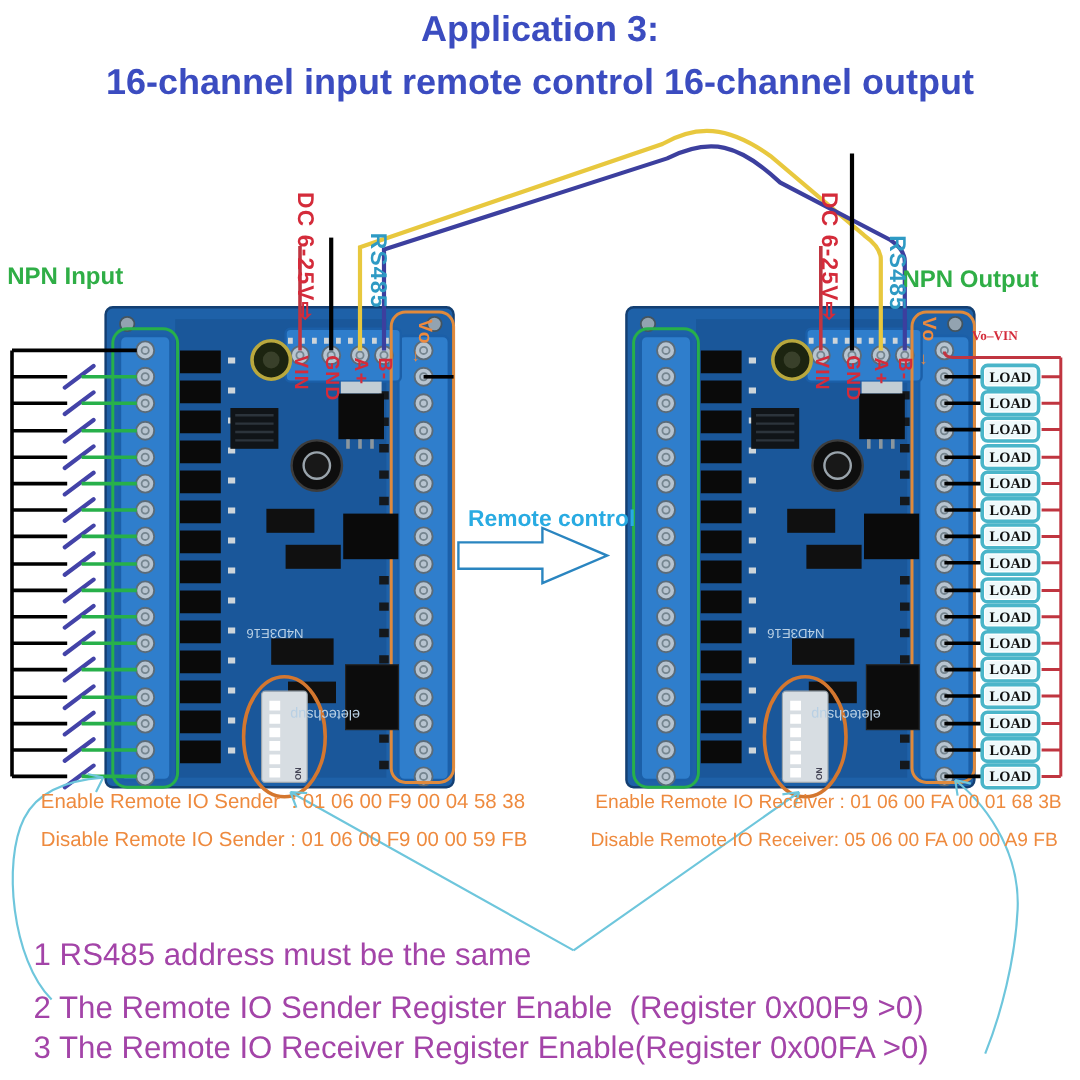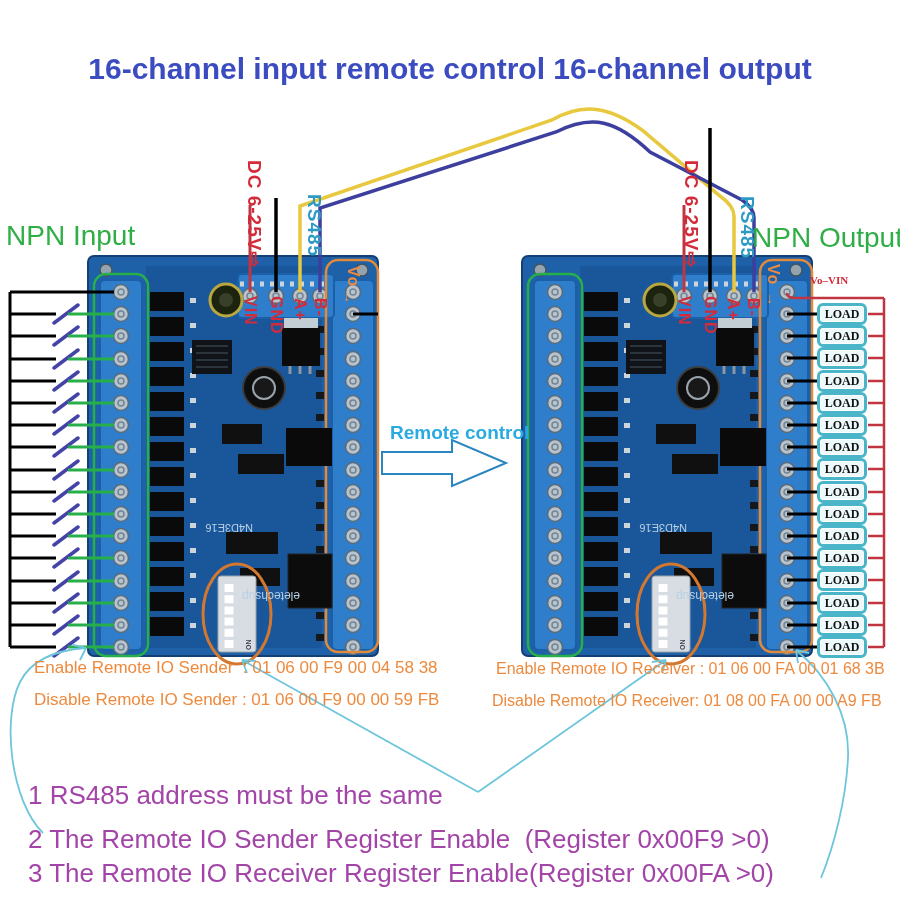--- a/index.html
+++ b/index.html
@@ -1,21 +1,21 @@
 <!DOCTYPE html>
 <html style="--title: #3b4cc0; --green: #2fae46; --red: #d42b3a; --orange: #ee8a3e; --purple: #a344a8; --cyan: #29abe2; --leader: #6ec6dc; --load-border: #4ab5c9; --wire-yellow: #e8c83e; --wire-navy: #3c3f9e; --bus-red: #c03540;"><head>
 <meta charset="utf-8">
 <style>
   html,body{margin:0;padding:0;background:#fff;}
   .stage{position:relative;width:900px;height:900px;background:#fff;overflow:hidden;
          font-family:"Liberation Sans",sans-serif;}
   .layer{position:absolute;left:0;top:0;}
   .txt{position:absolute;white-space:pre;}
   .title{width:900px;text-align:center;font-weight:bold;font-size:30px;color:var(--title);}
-  .npn{font-weight:normal;font-size:28px;color:var(--green);}
+  .npn{font-weight:bold;font-size:20px;color:var(--green);}
   .cmd{font-weight:normal;color:var(--orange);}
   .cmdL{font-size:17px;}
   .cmdR{font-size:16px;}
   .note{font-weight:normal;font-size:26px;color:var(--purple);}
   .remote{font-weight:bold;font-size:19px;color:var(--cyan);}
   .rot{transform-origin:0 0;transform:rotate(90deg);font-weight:bold;white-space:pre;}
   .pin{font-size:16px;color:var(--red);letter-spacing:1px;}
   .dc{font-size:19px;color:var(--red);letter-spacing:1px;}
   .rs{font-size:19px;color:#2e9ac4;letter-spacing:1px;}
   .vo{font-size:16px;color:var(--orange);letter-spacing:1px;}
@@ -156,20 +156,21 @@
   <div class="load" style="top:458px">LOAD</div>
   <div class="load" style="top:481px">LOAD</div>
   <div class="load" style="top:503px">LOAD</div>
   <div class="load" style="top:525px">LOAD</div>
   <div class="load" style="top:547px">LOAD</div>
   <div class="load" style="top:569px">LOAD</div>
   <div class="load" style="top:592px">LOAD</div>
   <div class="load" style="top:614px">LOAD</div>
   <div class="load" style="top:636px">LOAD</div>
 
+  <div class="txt title" style="top:8px">Application 3:</div>
   <div class="txt title" style="top:52px">16-channel input remote control 16-channel output</div>
 
   <div class="txt npn" style="left:6px;top:220px">NPN Input</div>
   <div class="txt npn" style="left:752px;top:222px">NPN Output</div>
 
   <div class="txt remote" style="left:390px;top:422px;width:130px;text-align:left">Remote control</div>
 
   <div class="txt rot dc" style="left:266px;top:160px">DC 6-25V⇨</div>
   <div class="txt rot rs" style="left:325px;top:194px">RS485</div>
   <div class="txt rot pin" style="left:259px;top:296px">VIN</div>
@@ -186,19 +187,19 @@
   <div class="txt rot pin" style="left:742px;top:298px">A+</div>
   <div class="txt rot pin" style="left:762px;top:298px">B-</div>
   <div class="txt rot vo" style="left:782px;top:264px">Vo</div>
   <div class="txt voarrow" style="left:766px;top:290px">↓</div>
 
   <div class="txt vovin" style="left:810px;top:274px">Vo–VIN</div>
 
   <div class="txt cmd cmdL" style="left:34px;top:658px">Enable Remote IO Sender  : 01 06 00 F9 00 04 58 38</div>
   <div class="txt cmd cmdL" style="left:34px;top:690px">Disable Remote IO Sender : 01 06 00 F9 00 00 59 FB</div>
   <div class="txt cmd cmdR" style="left:496px;top:660px">Enable Remote IO Receiver : 01 06 00 FA 00 01 68 3B</div>
-  <div class="txt cmd cmdR" style="left:492px;top:692px">Disable Remote IO Receiver: 01 08 00 FA 00 00 A9 FB</div>
+  <div class="txt cmd cmdR" style="left:492px;top:692px">Disable Remote IO Receiver: 05 06 00 FA 00 00 A9 FB</div>
 
   <div class="txt note" style="left:28px;top:780px">1 RS485 address must be the same</div>
   <div class="txt note" style="left:28px;top:824px">2 The Remote IO Sender Register Enable  (Register 0x00F9 &gt;0)</div>
   <div class="txt note" style="left:28px;top:858px">3 The Remote IO Receiver Register Enable(Register 0x00FA &gt;0)</div>
 
 </div>
 
 </body></html>

